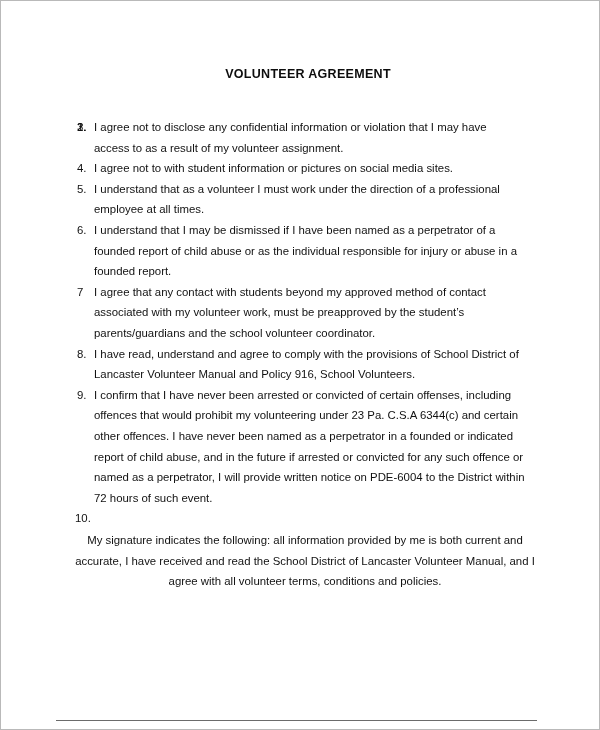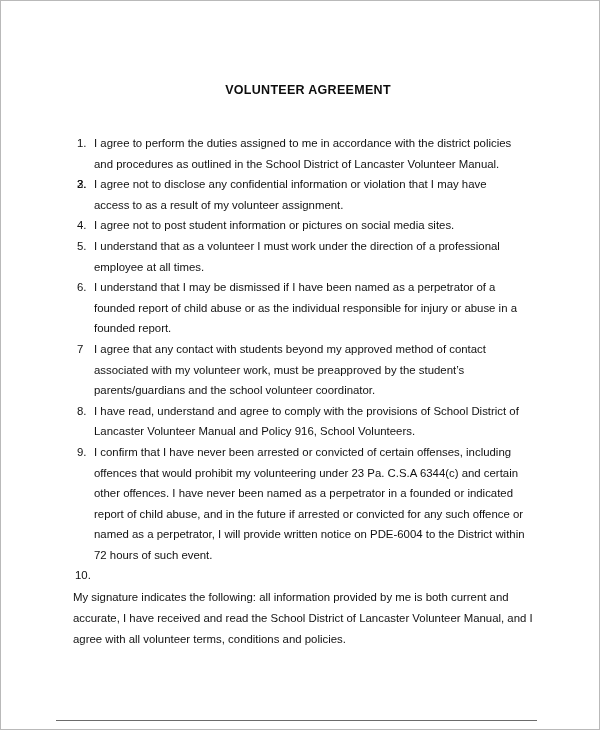--- a/index.html
+++ b/index.html
@@ -18,21 +18,21 @@
     background: #ffffff;
     border: 1px solid #b9b9b9;
     overflow: hidden;
   }
   .doc-title {
     text-align: center;
     font-size: 12.5px;
     font-weight: bold;
     color: #0d0d0d;
     letter-spacing: 0.3px;
-    margin: 16px;
+    margin: 0;
     padding-top: 66px;
     padding-left: 16px;
   }
   .clauses {
     margin: 0;
     padding: 0;
     list-style: none;
     margin-top: 36px;
   }
   .clause {
@@ -64,50 +64,50 @@
     margin-left: 96px;
   }
   .closing {
     font-size: 11.4px;
     line-height: 20.6px;
     color: #111111;
     margin: 0;
     margin-top: 22px;
     margin-left: 72px;
     margin-right: 62px;
-    text-align: left;
+    text-align: center;
   }
   .bottom-rule {
     position: absolute;
     left: 55px;
     right: 62px;
     top: 719px;
     height: 0;
     border-top: 1px solid #6b6b6b;
   }
 </style>
 </head>
 <body>
 
 <div class="page">
 
   <h1 class="doc-title">VOLUNTEER AGREEMENT</h1>
 
   <ol class="clauses">
     <li class="clause">
-      <span class="num">1.</span><span>I agree to perform the duties assigned to me in accordance with the district policies and procedures as outlined in the School District of Lancaster Volunteer Manual.</span>
+      <span class="num">1.</span>
     </li>
     <li class="clause">
       <span class="num">2.</span>
     </li>
     <li class="clause">
       <span class="num">3.</span><span>I agree not to disclose any confidential information or violation that I may have access to as a result of my volunteer assignment.</span>
     </li>
     <li class="clause">
-      <span class="num">4.</span><span>I agree not to post student information or pictures on social media sites.</span>
+      <span class="num">4.</span><span>I agree not to with student information or pictures on social media sites.</span>
     </li>
     <li class="clause">
       <span class="num">5.</span><span>I understand that as a volunteer I must work under the direction of a professional employee at all times.</span>
     </li>
     <li class="clause">
       <span class="num">6.</span><span>I understand that I may be dismissed if I have been named as a perpetrator of a founded report of child abuse or as the individual responsible for injury or abuse in a founded report.</span>
     </li>
     <li class="clause">
       <span class="num">7</span><span>I agree that any contact with students beyond my approved method of contact associated with my volunteer work, must be preapproved by the student’s parents/guardians and the school volunteer coordinator.</span>
     </li>

